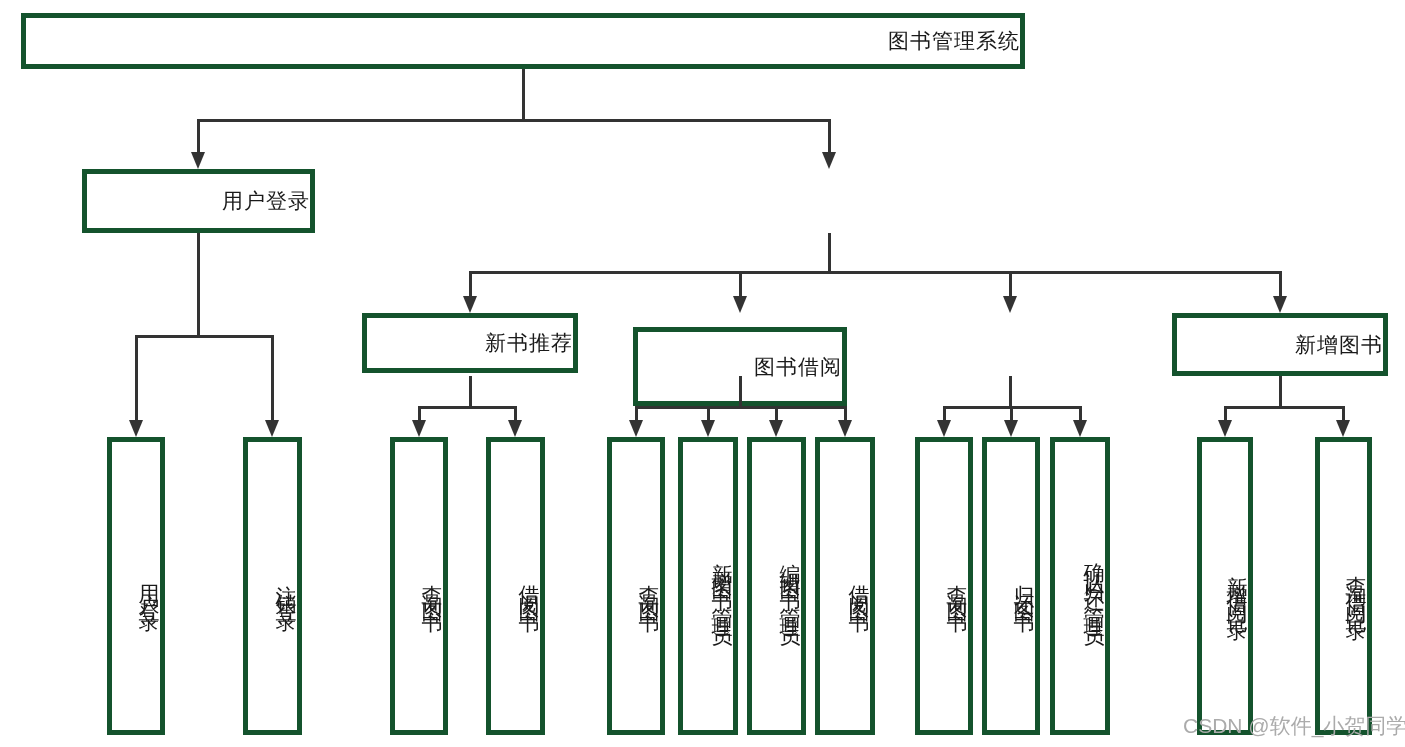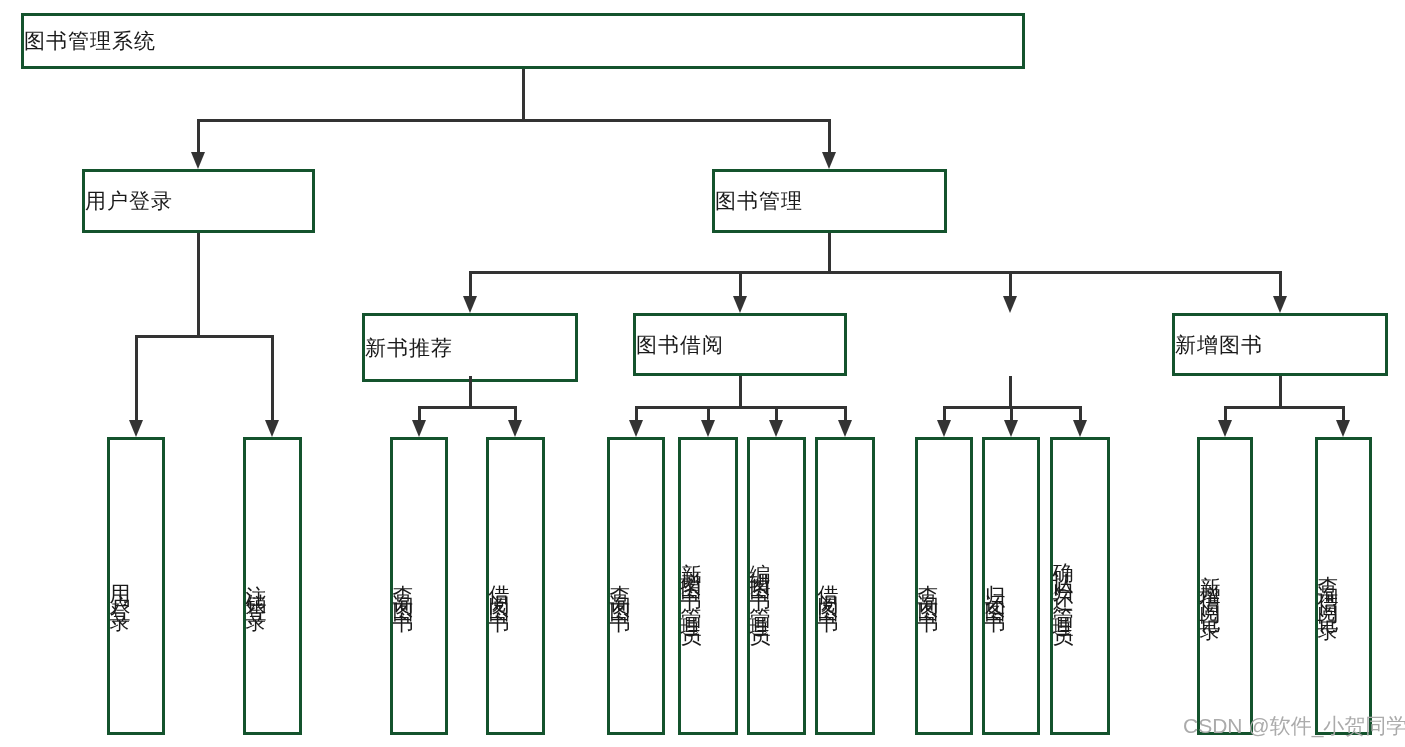--- a/index.html
+++ b/index.html
@@ -8,25 +8,25 @@
     width: 1405px;
     height: 747px;
     background: #ffffff;
     font-family: "Liberation Sans", "DejaVu Sans", sans-serif;
     overflow: hidden;
   }
   
   .box {
     position: absolute;
     box-sizing: border-box;
-    border: 3px solid #14532d;
+    border: 5px solid #14532d;
     background: #ffffff;
     display: flex;
     align-items: center;
-    justify-content: flex-start;
+    justify-content: flex-end;
     color: #1a1a1a;
   }
   .hlabel { font-size: 21px; letter-spacing: 1px; white-space: nowrap; }
   .leaf .vtext {
     writing-mode: vertical-rl;
     text-orientation: mixed;
     font-size: 21px;
     letter-spacing: 9px;
     line-height: 1;
     color: #1a1a1a;
@@ -56,28 +56,25 @@
 
 <div class="stage">
 
   <div class="box" style="left:21px;top:13px;width:1004px;height:56px">
     <span class="hlabel">图书管理系统</span>
   </div>
 
   <div class="box" style="left:82px;top:169px;width:233px;height:64px">
     <span class="hlabel">用户登录</span>
   </div>
-  <div class="box" style="left:712px;top:169px;width:235px;height:64px">
-    <span class="hlabel">图书管理</span>
-  </div>
 
-  <div class="box" style="left:362px;top:313px;width:216px;height:69px">
+  <div class="box" style="left:362px;top:313px;width:216px;height:60px">
     <span class="hlabel">新书推荐</span>
   </div>
-  <div class="box" style="left:633px;top:313px;width:214px;height:63px">
+  <div class="box" style="left:633px;top:327px;width:214px;height:79px">
     <span class="hlabel">图书借阅</span>
   </div>
   <div class="box" style="left:1172px;top:313px;width:216px;height:63px">
     <span class="hlabel">新增图书</span>
   </div>
 
   <div class="box leaf" style="left:107px;top:437px;width:58px;height:298px">
     <span class="vtext">用户登录</span>
   </div>
   <div class="box leaf" style="left:243px;top:437px;width:59px;height:298px">

